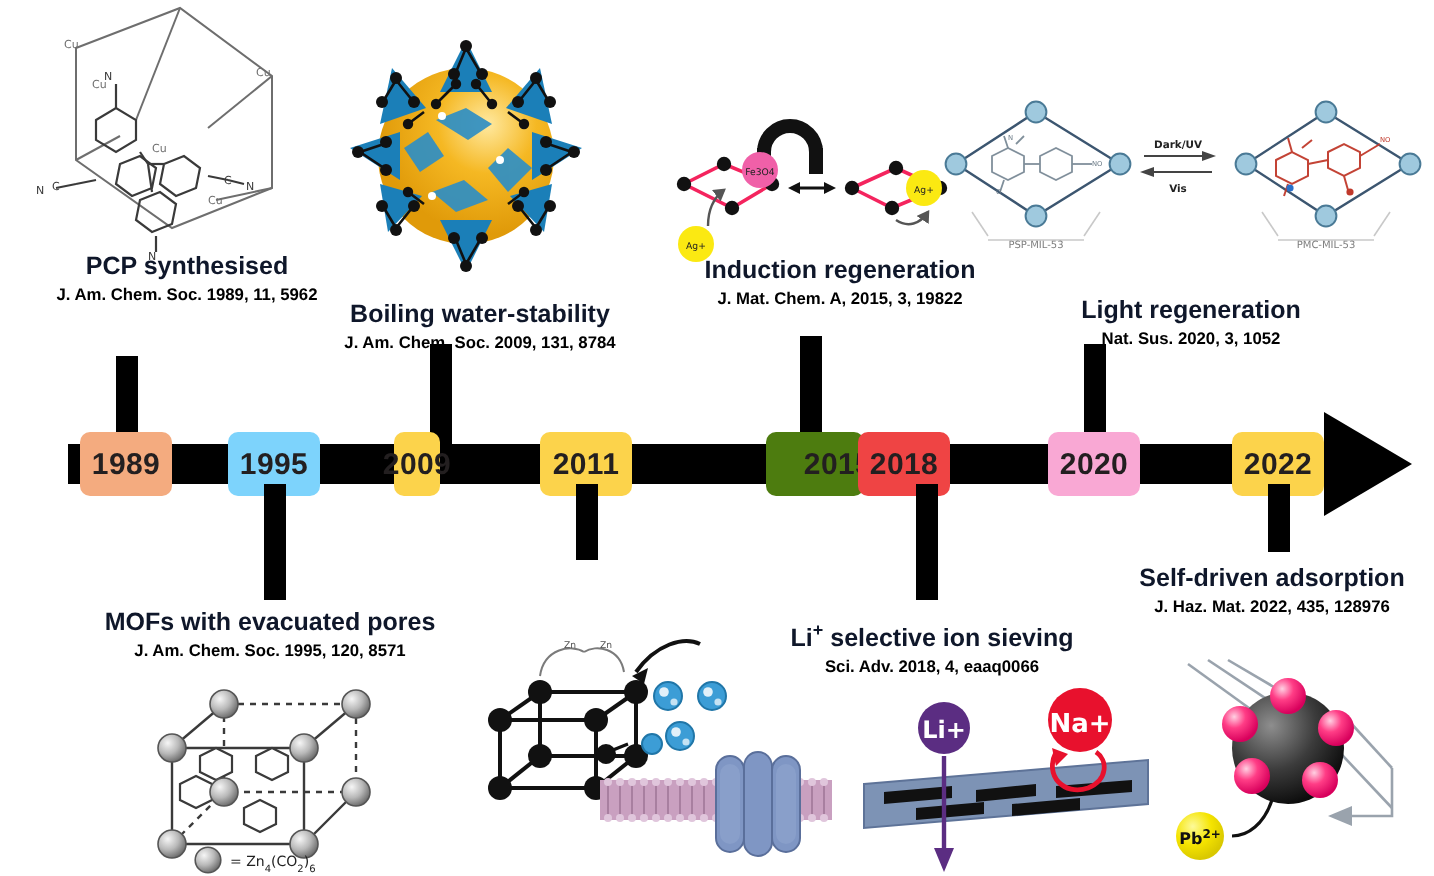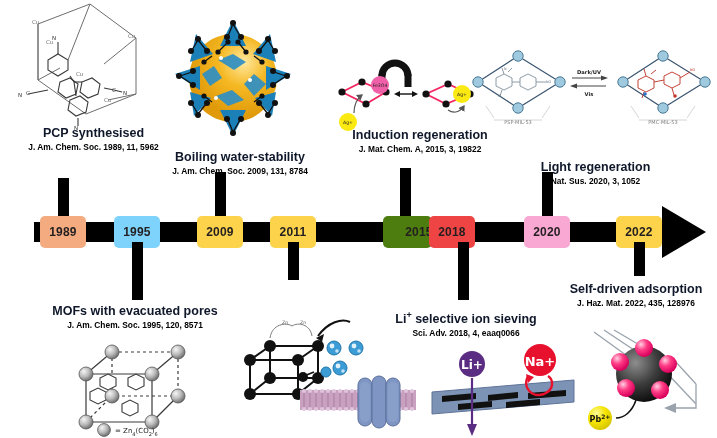--- a/index.html
+++ b/index.html
@@ -20,21 +20,21 @@
   .axis-arrow{
     position:absolute;left:662px;top:206px;width:0;height:0;
     border-top:26px solid transparent;
     border-bottom:26px solid transparent;
     border-left:44px solid #000;
   }
   .yearbox{
     position:absolute;top:216px;height:32px;
     border-radius:5px;
     display:flex;align-items:center;justify-content:center;
-    font-size:12px;font-weight:bold;color:#231f20;
+    font-size:15px;font-weight:bold;color:#231f20;
     letter-spacing:.2px;
     font-family:"Liberation Sans", sans-serif;
   }
   .tick{position:absolute;background:#000;width:11px;}
 
   
   .evt{position:absolute;text-align:center;}
   .evt .t{
     font-size:12.5px;font-weight:bold;color:#0f172a;white-space:nowrap;
     line-height:14px;
@@ -318,36 +318,36 @@
   <div class="evt" style="left:145px;top:150px;width:190px;">
     <div class="t">Boiling water-stability</div>
     <div class="c">J. Am. Chem. Soc. 2009, 131, 8784</div>
   </div>
 
   <div class="evt" style="left:330px;top:128px;width:180px;text-align:center;">
     <div class="t">Induction regeneration</div>
     <div class="c">J. Mat. Chem. A, 2015, 3, 19822</div>
   </div>
 
-  <div class="evt" style="left:508px;top:148px;width:175px;margin-top:12px;">
+  <div class="evt" style="left:508px;top:148px;width:175px;">
     <div class="t">Light regeneration</div>
     <div class="c">Nat. Sus. 2020, 3, 1052</div>
   </div>
 
   <div class="tick" style="left:58px;top:178px;height:44px;"></div>
   <div class="tick" style="left:215px;top:172px;height:50px;"></div>
   <div class="tick" style="left:400px;top:168px;height:54px;"></div>
   <div class="tick" style="left:542px;top:172px;height:50px;"></div>
 
   <div class="axis-bar"></div>
   <div class="axis-arrow"></div>
 
   <div class="yearbox" style="left:40px;width:46px;background:#f4ab7f;">1989</div>
   <div class="yearbox" style="left:114px;width:46px;background:#7dd3fc;">1995</div>
-  <div class="yearbox" style="left:197px;width:46px;background:#fcd34b;">2009</div>
+  <div class="yearbox" style="left:197px;width:23px;background:#fcd34b;">2009</div>
   <div class="yearbox" style="left:270px;width:46px;background:#fcd34b;">2011</div>
   <div class="yearbox" style="left:383px;width:26px;background:#4d7c0f;padding-left:23px;">2015</div>
   <div class="yearbox" style="left:416px;width:46px;background:#ef4444;margin-left:13px;">2018</div>
   <div class="yearbox" style="left:524px;width:46px;background:#f9a8d4;">2020</div>
   <div class="yearbox" style="left:616px;width:46px;background:#fcd34b;">2022</div>
 
   <div class="tick" style="left:132px;top:242px;height:58px;"></div>
   <div class="tick" style="left:288px;top:242px;height:38px;"></div>
   <div class="tick" style="left:458px;top:242px;height:58px;"></div>
   <div class="tick" style="left:634px;top:242px;height:34px;"></div>

